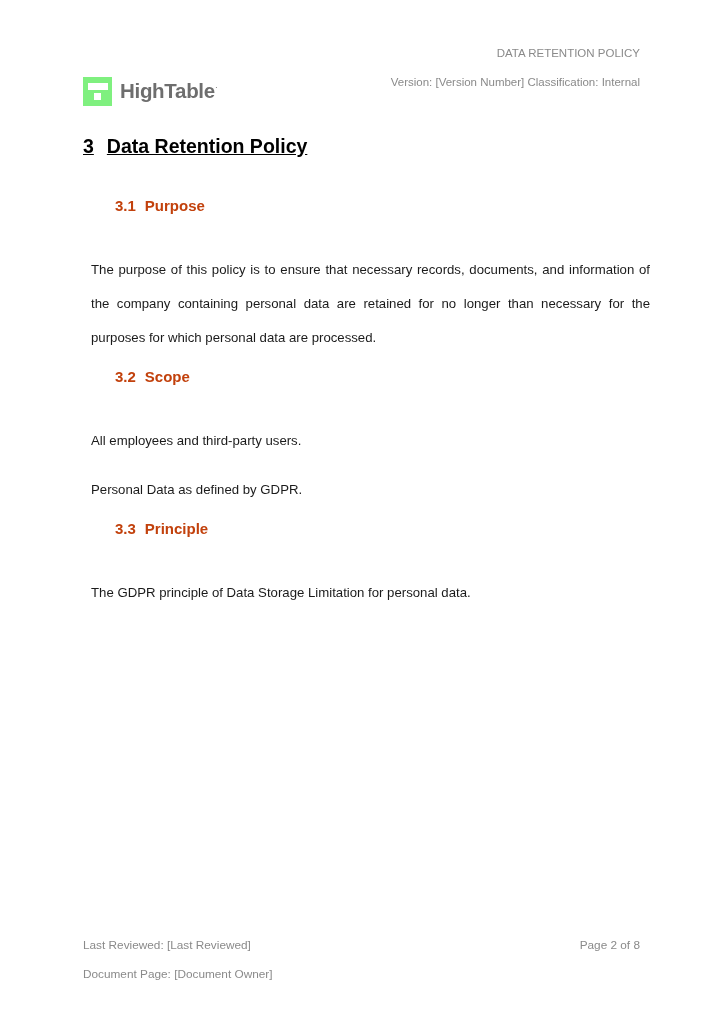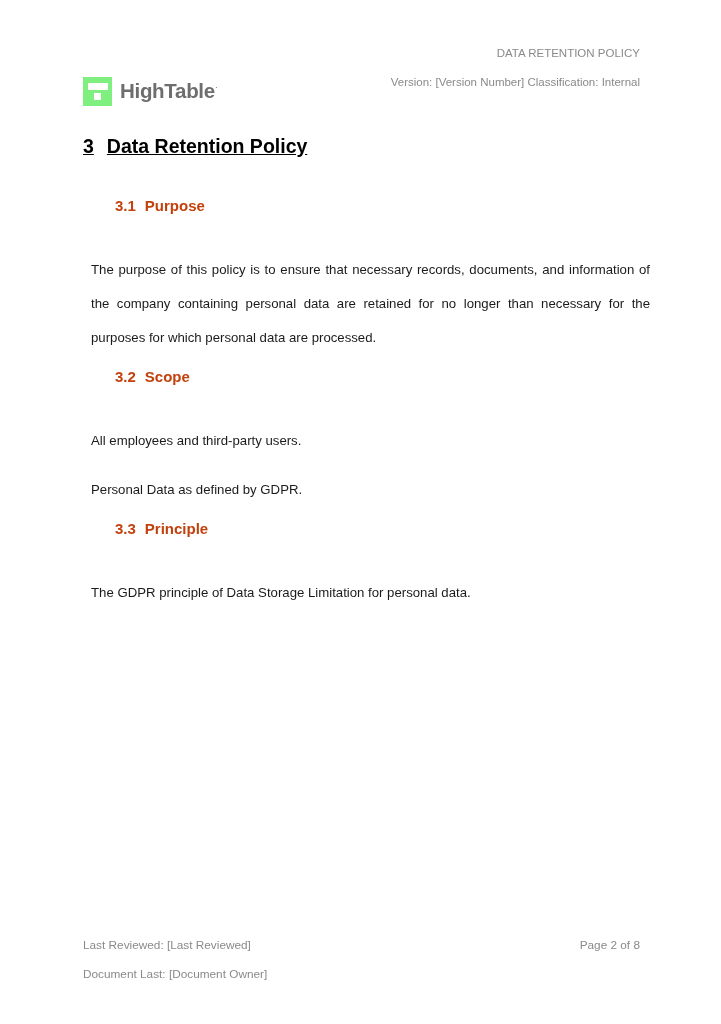--- a/index.html
+++ b/index.html
@@ -220,17 +220,17 @@
     <p class="para para-principle">The GDPR principle of Data Storage Limitation for personal data.</p>
 
   </div>
 
   <div class="page-footer">
     <div class="footer-row">
       <span class="footer-left">Last Reviewed: [Last Reviewed]</span>
       <span class="footer-right">Page 2 of 8</span>
     </div>
     <div class="footer-row">
-      <span class="footer-left">Document Last: [Document Owner]</span>
+      <span class="footer-left">Document Page: [Document Owner]</span>
     </div>
   </div>
 
 </div>
 
 </body></html>

